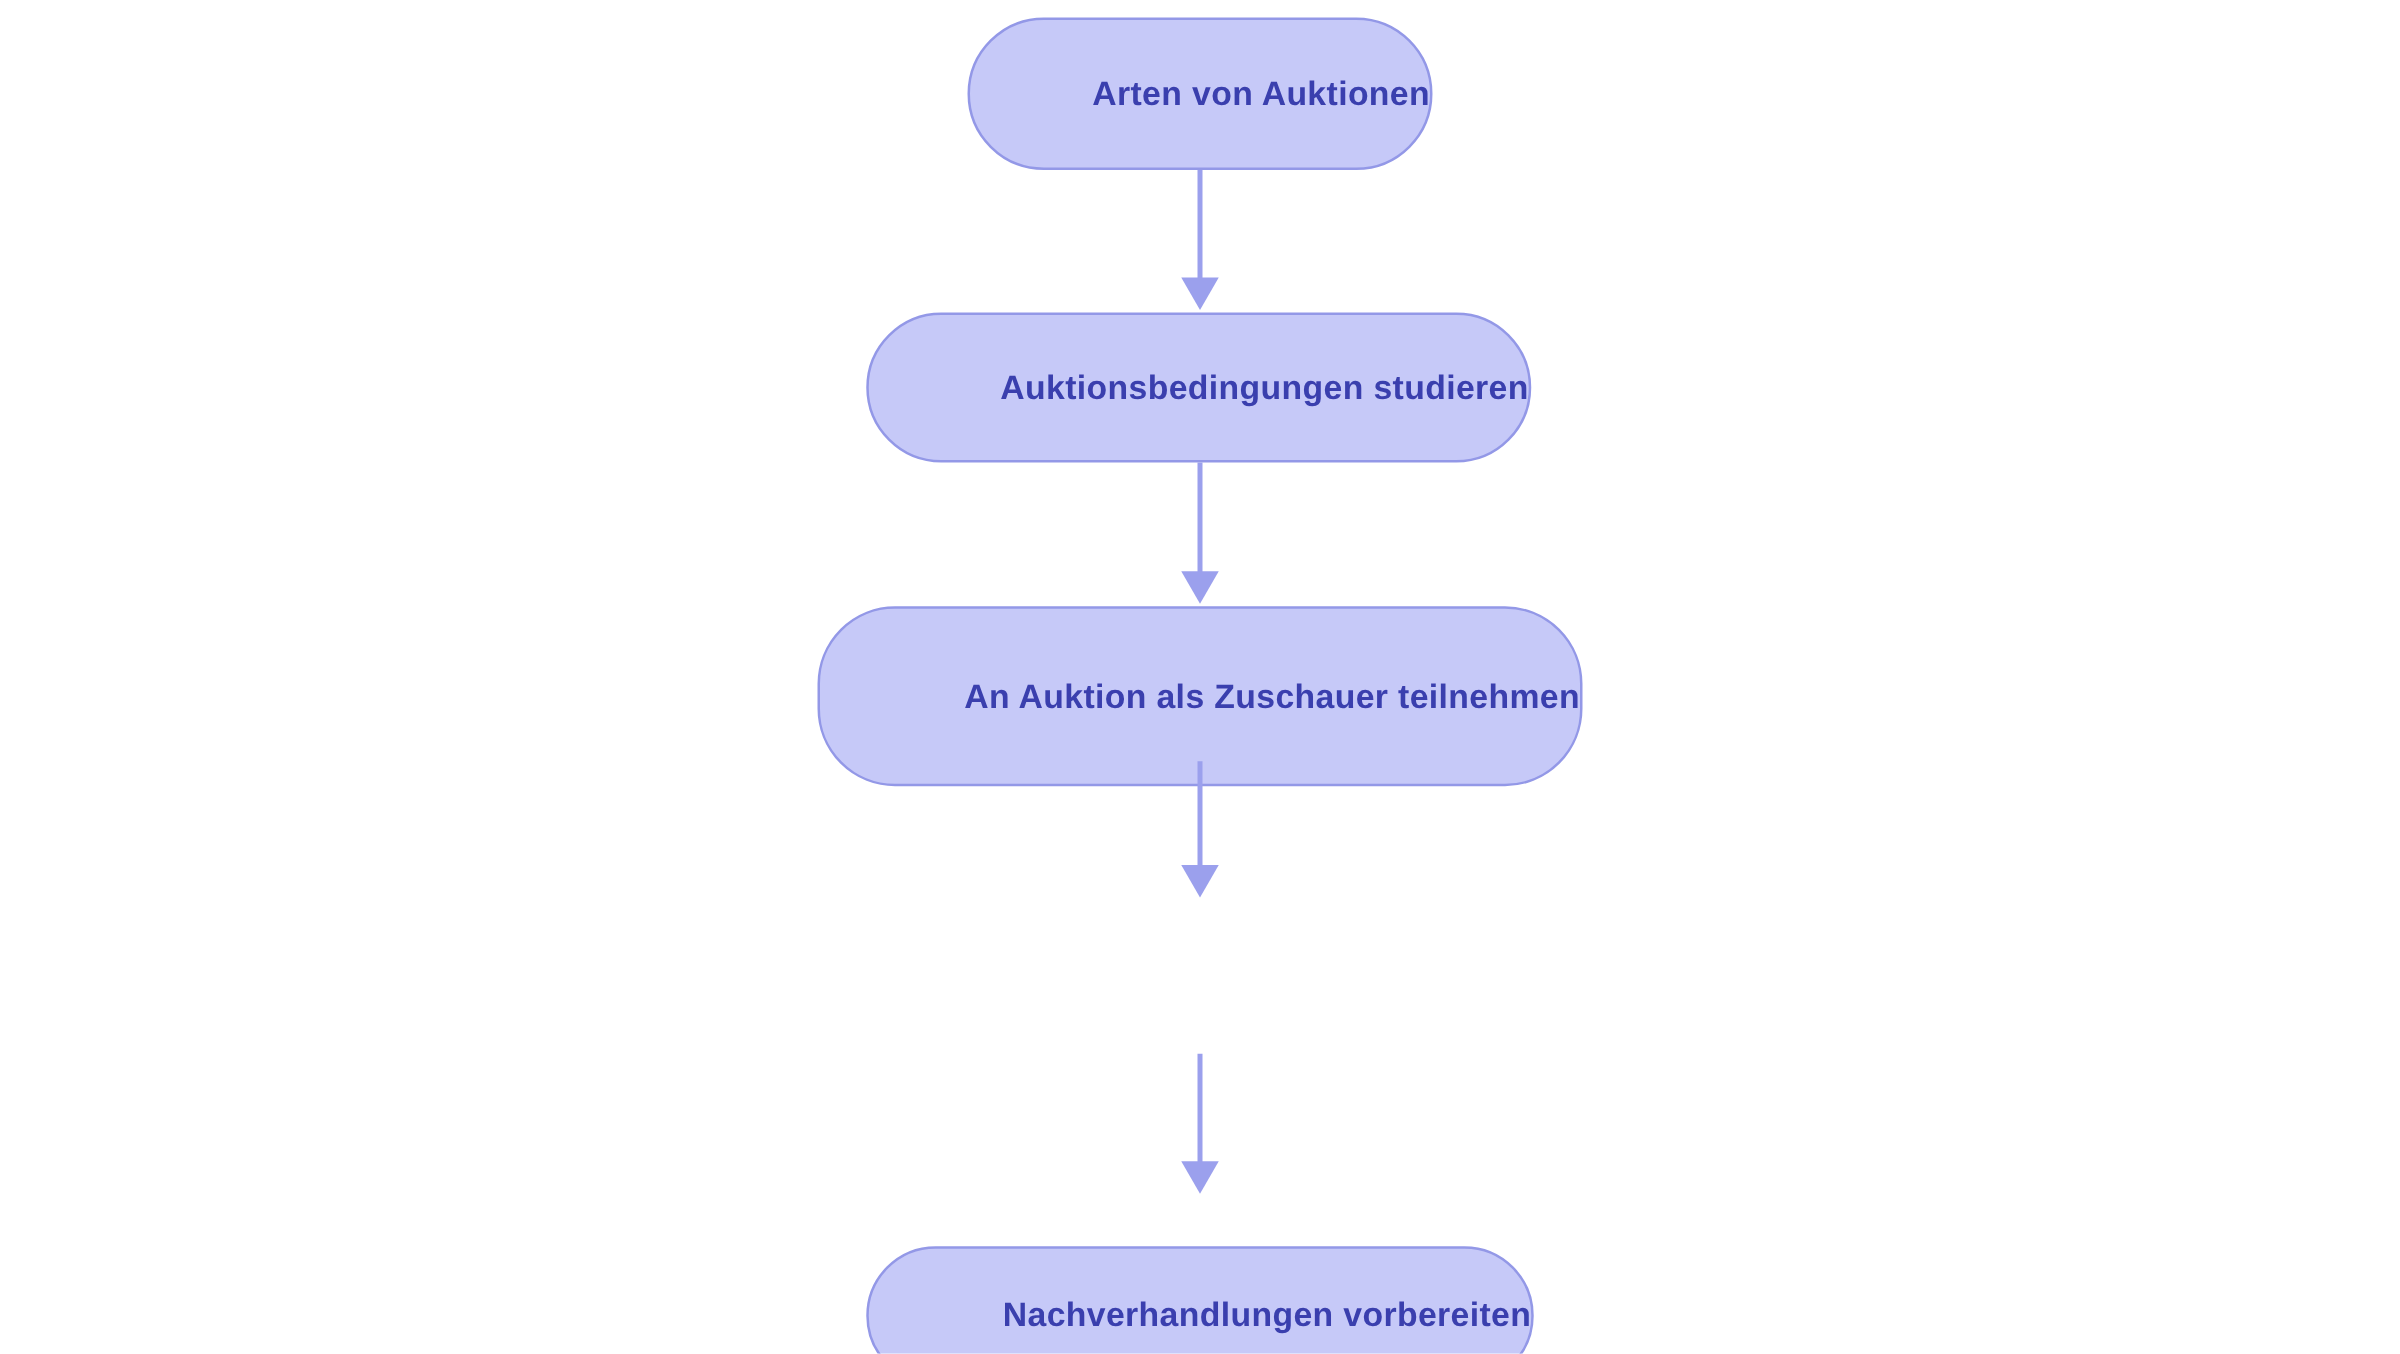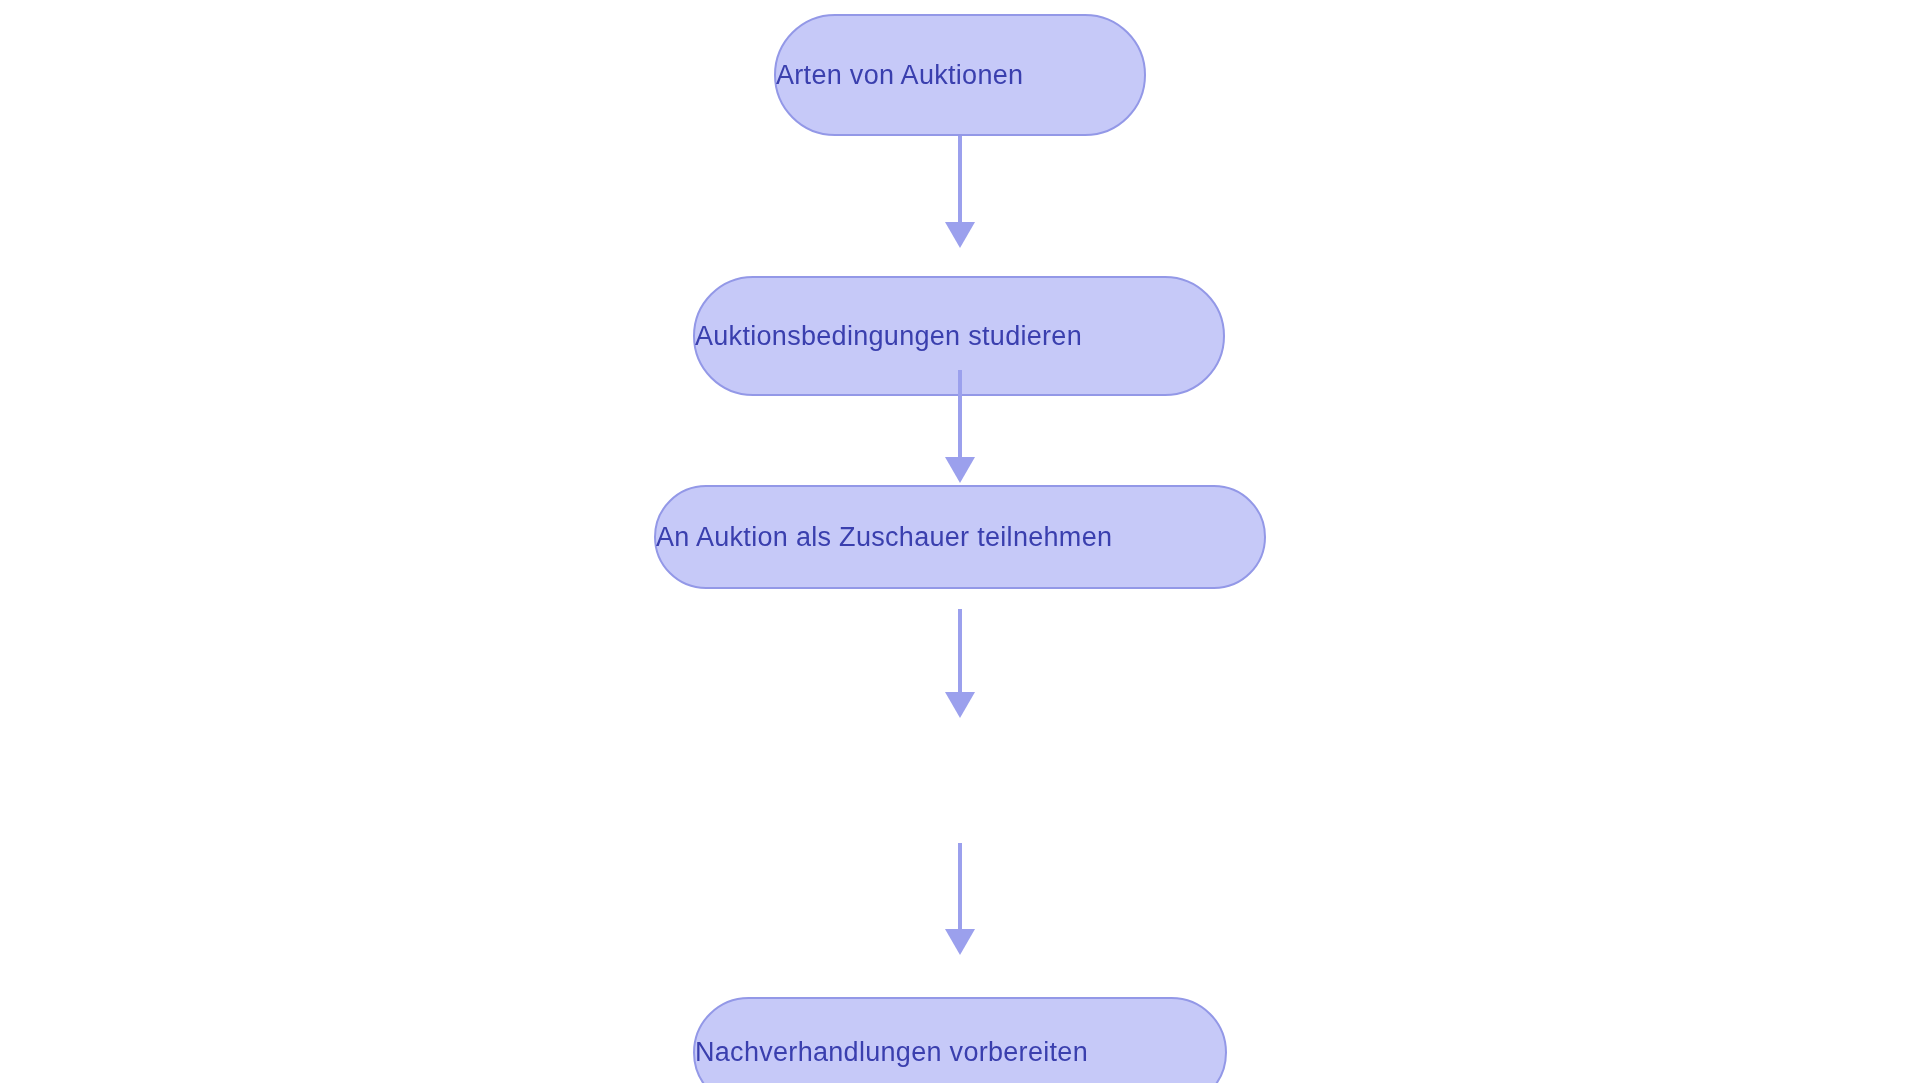--- a/index.html
+++ b/index.html
@@ -23,30 +23,31 @@
     overflow: hidden;
   }
   .node {
     position: absolute;
     box-sizing: border-box;
     background: var(--node_fill);
     border: 2px solid var(--node_border);
     border-radius: 62px;
     display: flex;
     align-items: center;
-    justify-content: flex-start;
+    justify-content: flex-end;
     color: var(--node_text);
     font-size: 27px;
     letter-spacing: 0.3px;
     white-space: nowrap;
     text-align: center;
+    font-weight: bold;
   }
   .n1 { left: 774px; top: 14px;  width: 372px; height: 122px; }
-  .n2 { left: 693px; top: 250px; width: 532px; height: 120px; margin-top: 26px; }
-  .n3 { left: 654px; top: 485px; width: 612px; height: 104px; }
+  .n2 { left: 693px; top: 250px; width: 532px; height: 120px; }
+  .n3 { left: 654px; top: 485px; width: 612px; height: 144px; }
   .n4 { left: 686px; top: 720px; width: 548px; height: 123px; }
   .n5 { left: 693px; top: 957px; width: 534px; height: 111px; margin-top: 40px; }
 
   .stem {
     position: absolute;
     left: 958px;
     width: 4px;
     background: var(--arrow);
   }
   .head {

